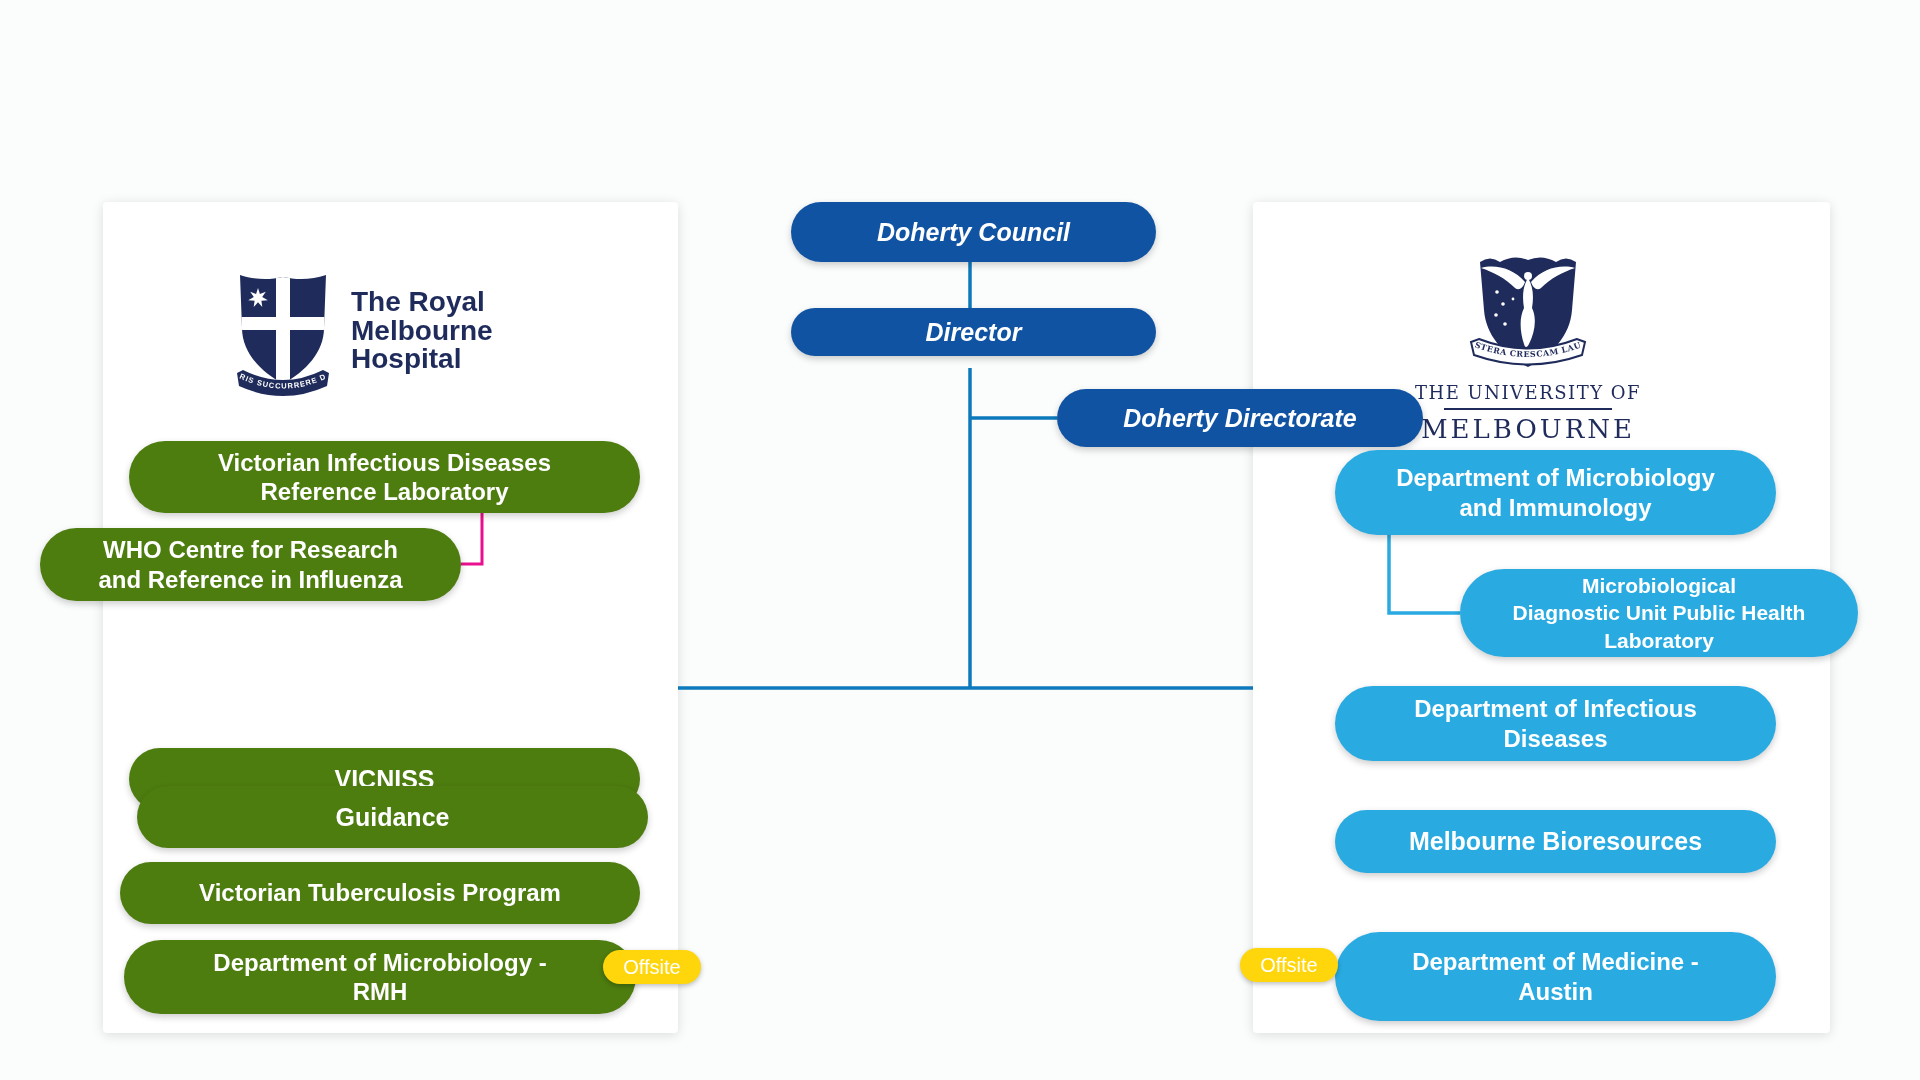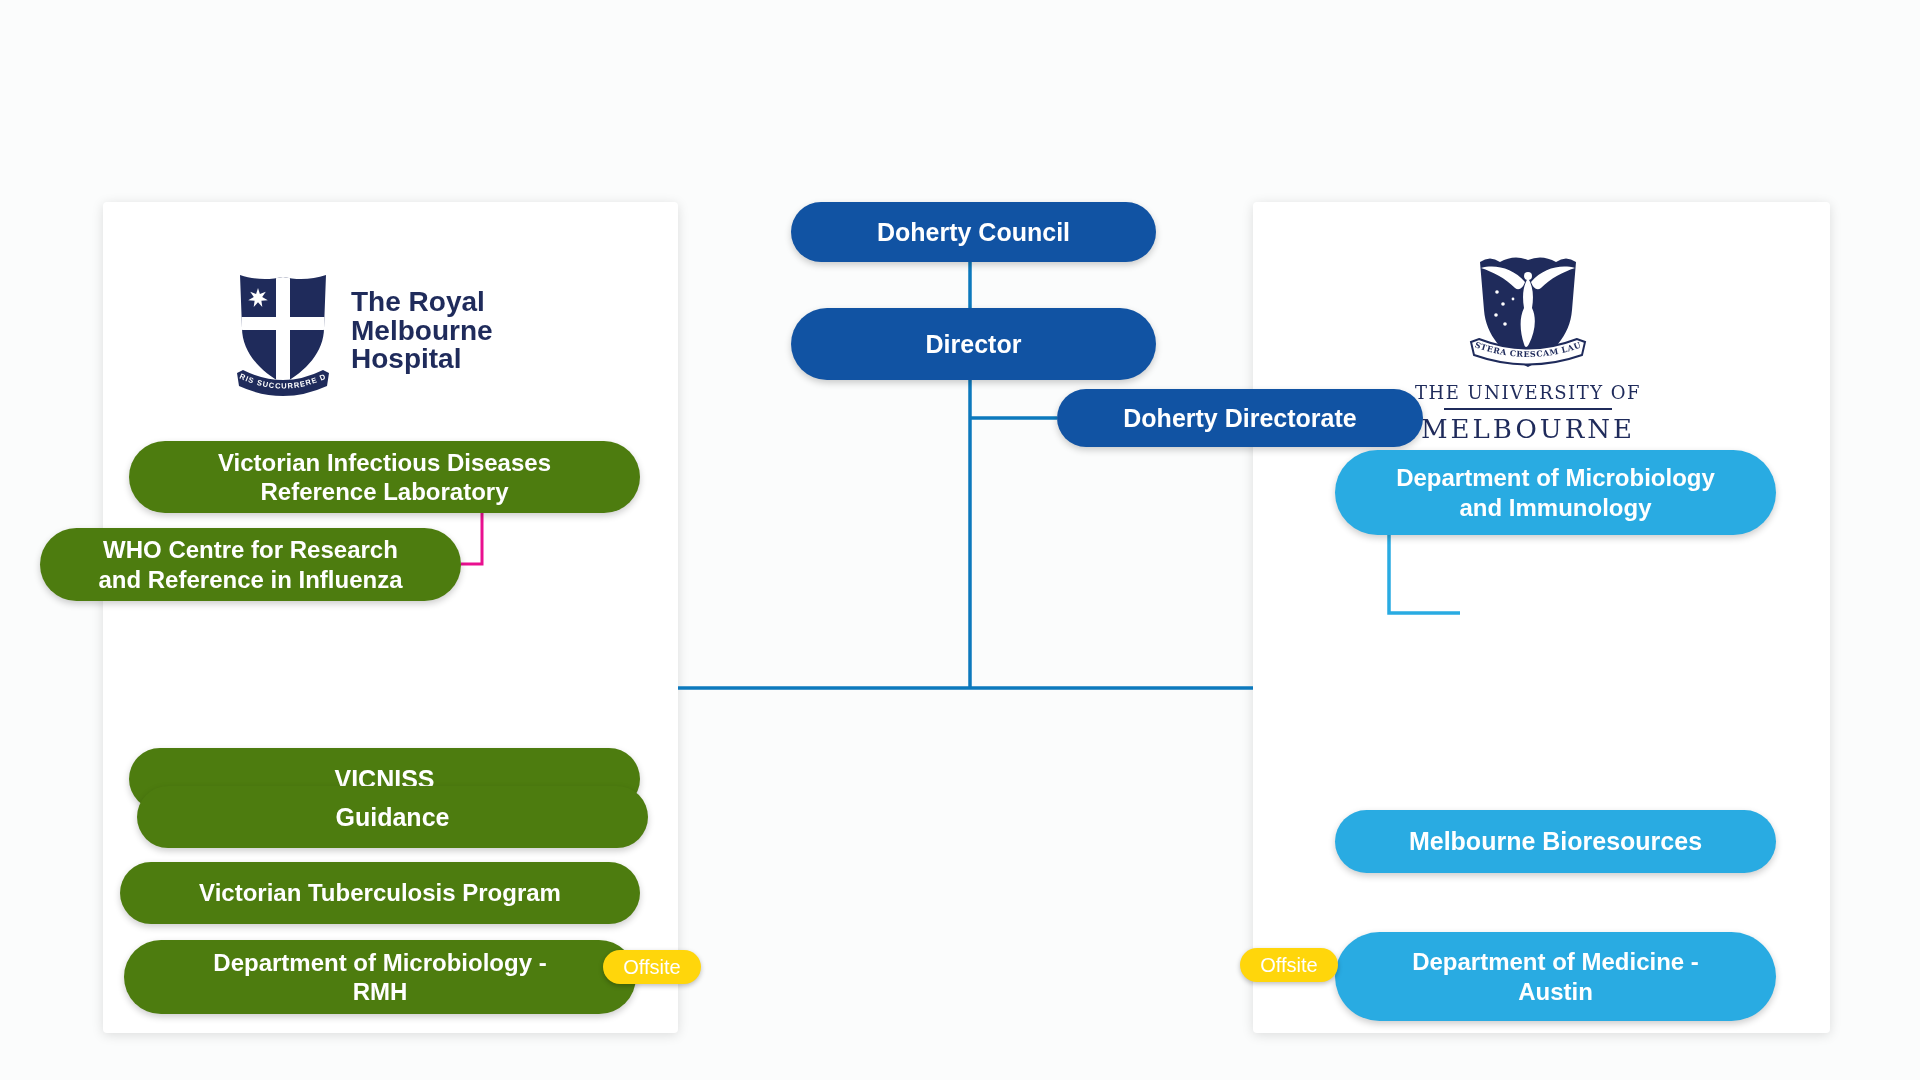--- a/index.html
+++ b/index.html
@@ -12,40 +12,40 @@
     box-shadow:0 2px 12px rgba(0,0,0,0.13);}
   .card.left{left:103px;top:202px;width:575px;height:831px;}
   .card.right{left:1253px;top:202px;width:577px;height:831px;}
 
   .connectors{position:absolute;left:0;top:0;pointer-events:none;}
 
   .pill{position:absolute;display:flex;align-items:center;justify-content:center;
     border-radius:999px;color:#ffffff;font-weight:bold;text-align:center;
     white-space:pre-line;line-height:1.22;box-shadow:0 3px 7px rgba(0,0,0,0.20);}
   .pill.pink{background:#4d7c0f;}
-  .pill.darkblue{background:#1153A3;}
+  .pill.darkblue{background:#1153A3;font-style:italic;}
   .pill.lightblue{background:#29ABE2;}
 
   .badge{position:absolute;display:flex;align-items:center;justify-content:center;
     background:#FFD60B;border-radius:999px;color:#ffffff;font-weight:normal;
     font-size:20px;box-shadow:0 2px 5px rgba(0,0,0,0.25);}
 
   
   .p-vidrl   {left:129px;top:441px;width:511px;height:72px;font-size:24px;}
   .p-who     {left:40px; top:528px;width:421px;height:73px;font-size:24px;}
   .p-vids    {left:129px;top:622px;width:511px;height:78px;font-size:24px;}
   .p-vicniss {left:129px;top:714px;width:511px;height:62px;font-size:25px;margin-top:34px;}
   .p-guidance{left:137px;top:786px;width:511px;height:62px;font-size:25px;}
   .p-tb      {left:120px;top:862px;width:520px;height:62px;font-size:24px;}
   .p-rmhmicro{left:124px;top:940px;width:512px;height:74px;font-size:24px;}
   .b-offsite-left{left:603px;top:950px;width:98px;height:34px;}
 
   
   .p-council    {left:791px; top:202px;width:365px;height:60px;font-size:25px;}
-  .p-director   {left:791px; top:308px;width:365px;height:72px;font-size:25px;}
+  .p-director   {left:791px; top:308px;width:365px;height:48px;font-size:25px;}
   .p-directorate{left:1057px;top:389px;width:366px;height:58px;font-size:25px;}
 
   
   .p-microimm{left:1335px;top:450px;width:441px;height:85px;font-size:24px;}
   .p-mdu     {left:1460px;top:569px;width:398px;height:88px;font-size:21px;line-height:1.3;}
   .p-infdis  {left:1335px;top:686px;width:441px;height:75px;font-size:24px;}
   .p-biores  {left:1335px;top:810px;width:441px;height:63px;font-size:25px;}
   .p-medaus  {left:1335px;top:932px;width:441px;height:89px;font-size:24px;}
   .b-offsite-right{left:1240px;top:948px;width:98px;height:34px;}
 
@@ -144,18 +144,23 @@
 and Reference in Influenza</div>
   <div class="pill pink p-vicniss">VICNISS</div>
   <div class="pill pink p-guidance">Guidance</div>
   <div class="pill pink p-tb">Victorian Tuberculosis Program</div>
   <div class="pill pink p-rmhmicro">Department of Microbiology -
 RMH</div>
   <div class="badge b-offsite-left">Offsite</div>
 
   <div class="pill lightblue p-microimm">Department of Microbiology
 and Immunology</div>
+  <div class="pill lightblue p-mdu">Microbiological
+Diagnostic Unit Public Health
+Laboratory</div>
+  <div class="pill lightblue p-infdis">Department of Infectious
+Diseases</div>
   <div class="pill lightblue p-biores">Melbourne Bioresources</div>
   <div class="pill lightblue p-medaus">Department of Medicine -
 Austin</div>
   <div class="badge b-offsite-right">Offsite</div>
 
 </div>
 
 </body></html>

